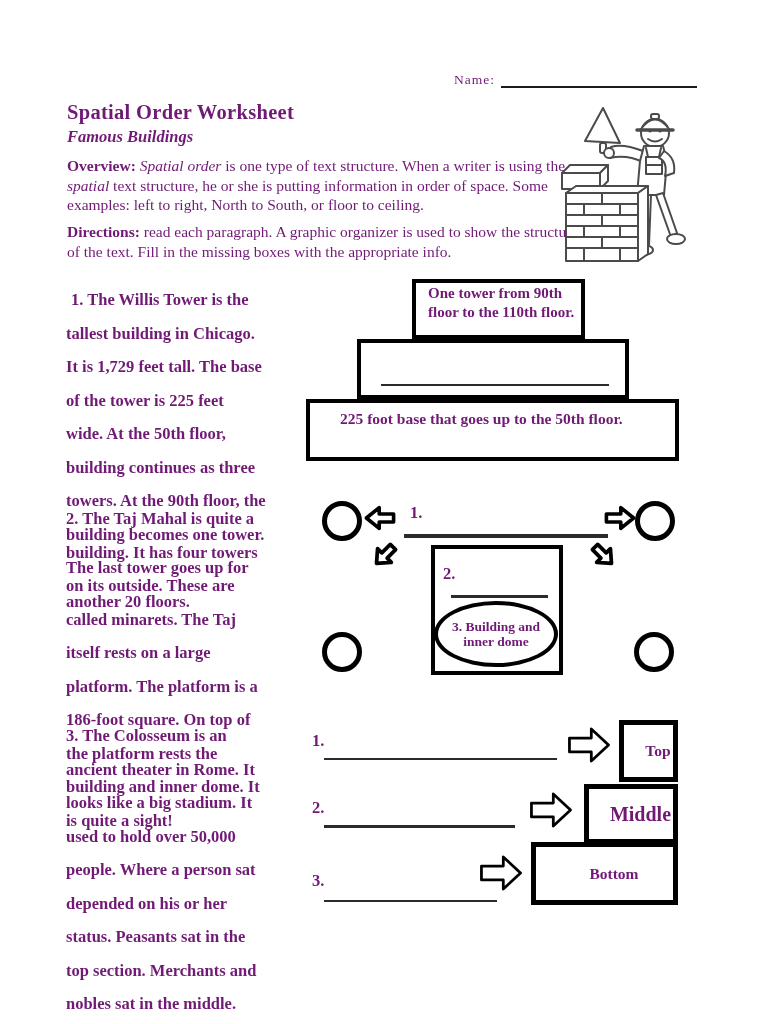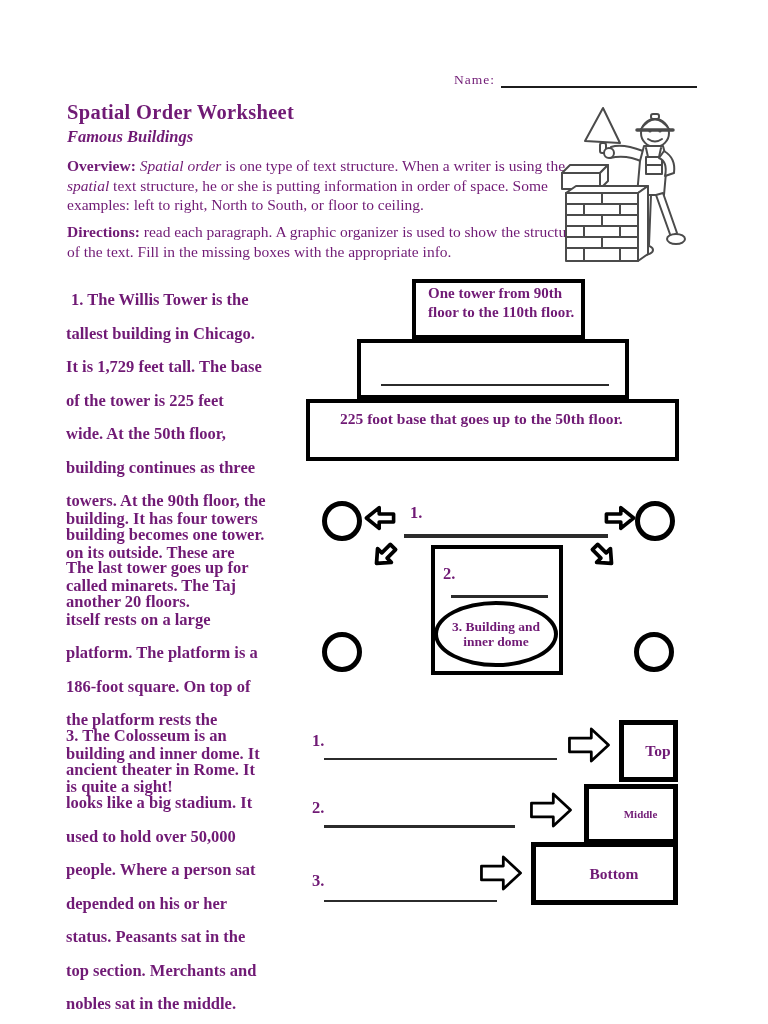--- a/index.html
+++ b/index.html
@@ -106,20 +106,21 @@
     <div class="pline">It is 1,729 feet tall. The base</div>
     <div class="pline">of the tower is 225 feet</div>
     <div class="pline">wide. At the 50th floor,</div>
     <div class="pline">building continues as three</div>
     <div class="pline">towers. At the 90th floor, the</div>
     <div class="pline">building becomes one tower.</div>
     <div class="pline">The last tower goes up for</div>
     <div class="pline">another 20 floors.</div>
   </div>
   <div class="abs para" style="top:496px;">
+    <div class="pline">2. The Taj Mahal is quite a</div>
     <div class="pline">building. It has four towers</div>
     <div class="pline">on its outside. These are</div>
     <div class="pline">called minarets. The Taj</div>
     <div class="pline">itself rests on a large</div>
     <div class="pline">platform. The platform is a</div>
     <div class="pline">186-foot square. On top of</div>
     <div class="pline">the platform rests the</div>
     <div class="pline">building and inner dome. It</div>
     <div class="pline">is quite a sight!</div>
   </div>
@@ -174,21 +175,21 @@
   <svg class="arrow-svg" style="left:566px;top:722px;" width="46" height="46" viewBox="0 0 40 40">
     <path d="M3 14 H22 V6 L37 20 L22 34 V26 H3 Z" fill="#fff" stroke="#000" stroke-width="2.4" stroke-linejoin="round"></path>
   </svg>
   <div class="gbox5 centerflex boldtxt" style="left:619px;top:720px;width:59px;height:62px;font-size:15.5px;">Top</div>
 
   <div class="numlabel" style="left:312px;top:798px;">2.</div>
   <div class="blankline" style="left:324px;top:825px;width:191px;height:2.5px;"></div>
   <svg class="arrow-svg" style="left:528px;top:787px;" width="46" height="46" viewBox="0 0 40 40">
     <path d="M3 14 H22 V6 L37 20 L22 34 V26 H3 Z" fill="#fff" stroke="#000" stroke-width="2.4" stroke-linejoin="round"></path>
   </svg>
-  <div class="gbox5 centerflex boldtxt" style="left:584px;top:784px;width:94px;height:60px;font-size:11px;">Middle</div>
+  <div class="gbox5 centerflex boldtxt" style="left:584px;top:784px;width:94px;height:60px;font-size:20px;">Middle</div>
 
   <div class="numlabel" style="left:312px;top:871px;">3.</div>
   <div class="blankline" style="left:324px;top:900px;width:173px;height:2px;"></div>
   <svg class="arrow-svg" style="left:478px;top:850px;" width="46" height="46" viewBox="0 0 40 40">
     <path d="M3 14 H22 V6 L37 20 L22 34 V26 H3 Z" fill="#fff" stroke="#000" stroke-width="2.4" stroke-linejoin="round"></path>
   </svg>
   <div class="gbox5 centerflex boldtxt" style="left:531px;top:842px;width:147px;height:63px;font-size:15.5px;">Bottom</div>
 
 </div>
 

